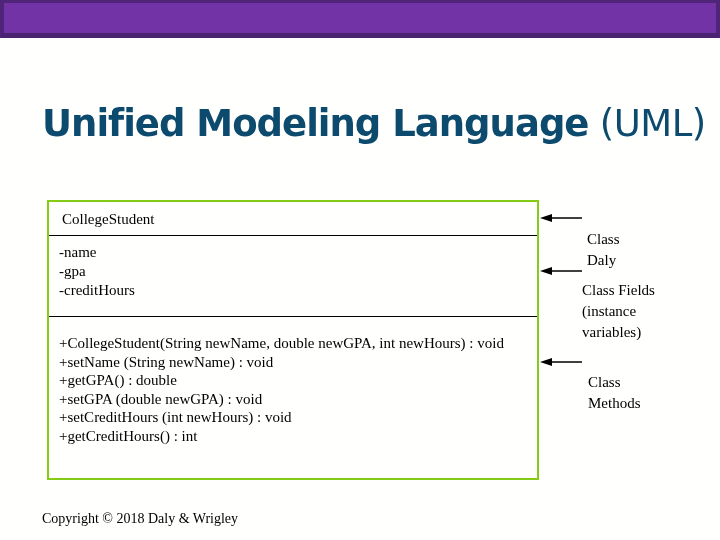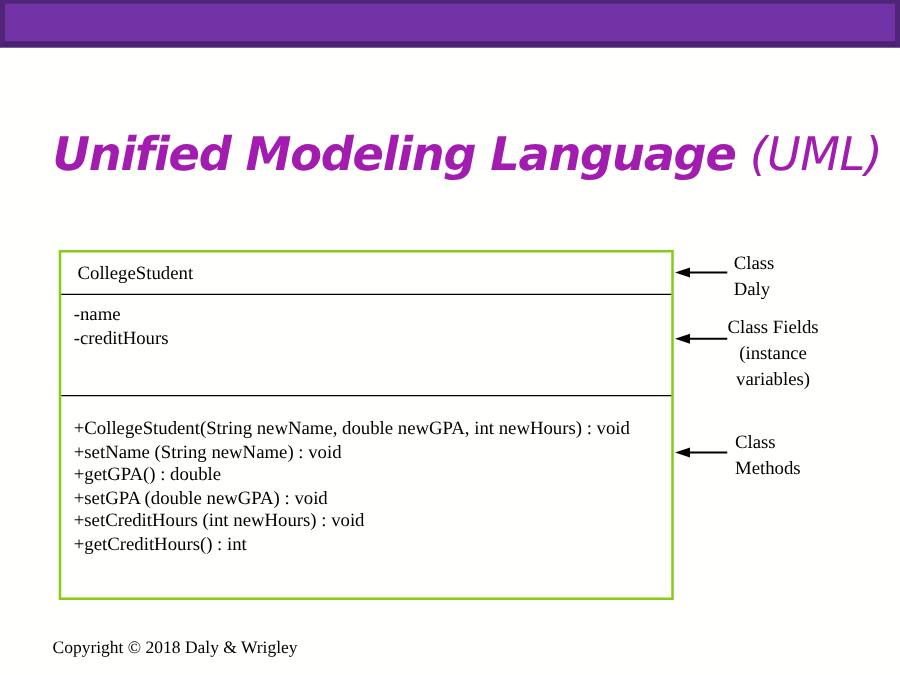--- a/index.html
+++ b/index.html
@@ -36,41 +36,42 @@
   .uml-fields {
     box-sizing:border-box; height:81px; padding:7px 0 0 10px;
     border-bottom:1px solid #000; line-height:19px;
   }
   .uml-methods {
     box-sizing:border-box; padding:17px 16px 0 10px; line-height:18.5px;
     white-space:nowrap;
   }
   .arrow { position:absolute; }
   .annot {
-    position:absolute; font-size:15px; line-height:21px; white-space:nowrap;
+    position:absolute; font-size:15px; line-height:21px; white-space:nowrap;margin-top:28px;
   }
   .copyright {
     position:absolute; left:42px; top:511px; font-size:14px;
   }
 </style>
 </head>
 <body>
 
 <div class="slide">
 
   <div class="header-bar" style="background: rgb(114, 51, 166); border-color: rgb(80, 36, 120) rgb(80, 36, 120) rgb(74, 35, 113);"></div>
 
-  <h1 class="title" style="color: #a21caf; font-style: italic;"><span>Unified Modeling Language</span><span class="paren"> (UML)</span></h1>
+  <h1 class="title" style="color: #0c4a6e;"><span>Unified Modeling Language</span><span class="paren"> (UML)</span></h1>
 
   <div class="uml-box">
     <div class="uml-name">
       <span>CollegeStudent</span>
     </div>
     <div class="uml-fields">
       <div>-name</div>
+      <div>-gpa</div>
       <div>-creditHours</div>
     </div>
     <div class="uml-methods">
       <div>+CollegeStudent(String newName, double newGPA, int newHours) : void</div>
       <div>+setName (String newName) : void</div>
       <div>+getGPA() : double</div>
       <div>+setGPA (double newGPA) : void</div>
       <div>+setCreditHours (int newHours) : void</div>
       <div>+getCreditHours() : int</div>
     </div>
@@ -86,21 +87,21 @@
   </svg>
   <svg class="arrow" style="left:540px; top:356px;" width="42" height="12" viewBox="0 0 42 12">
     <line x1="10" y1="6" x2="42" y2="6" stroke="#000" stroke-width="1.5"></line>
     <polygon points="0,6 12,2 12,10" fill="#000"></polygon>
   </svg>
 
   <div class="annot" style="left:587px; top:201px;">
     <div>Class</div>
     <div>Daly</div>
   </div>
-  <div class="annot" style="left:582px; top:252px;text-align:center;">
+  <div class="annot" style="left:582px; top:252px;">
     <div>Class Fields</div>
     <div>(instance</div>
     <div>variables)</div>
   </div>
   <div class="annot" style="left:588px; top:344px;">
     <div>Class</div>
     <div>Methods</div>
   </div>
 
   <div class="copyright">Copyright © 2018 Daly &amp; Wrigley</div>

